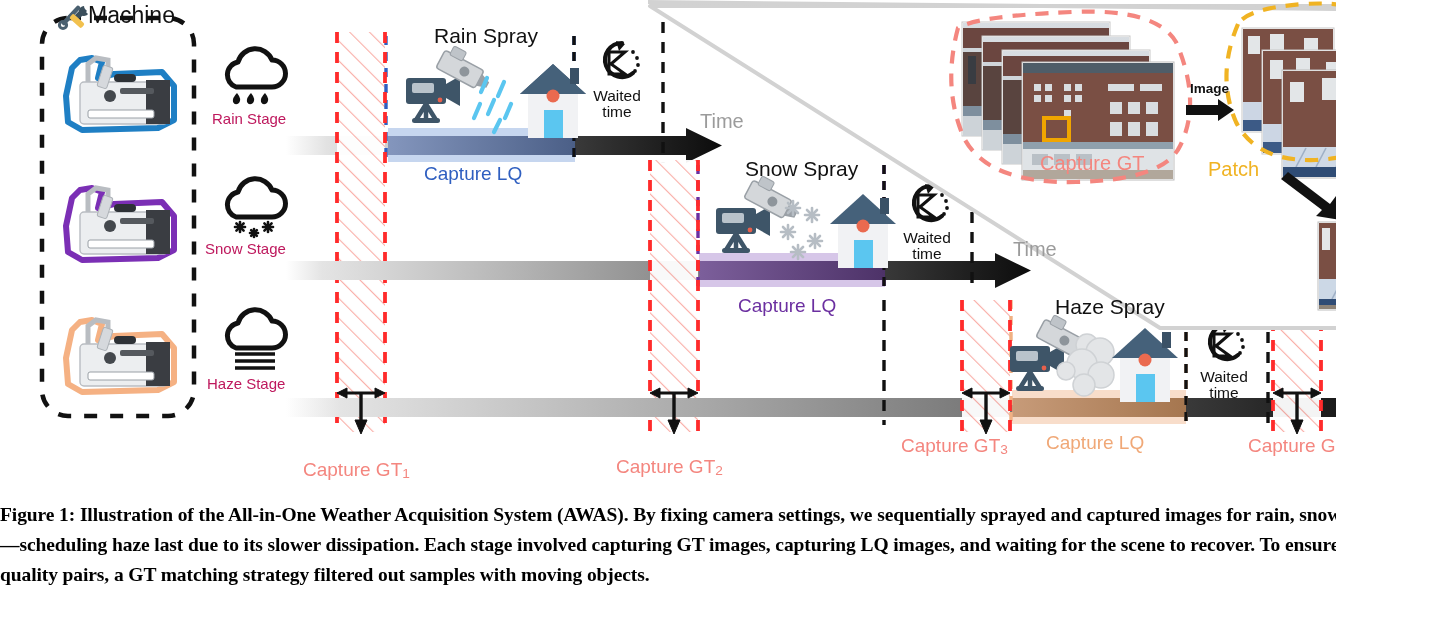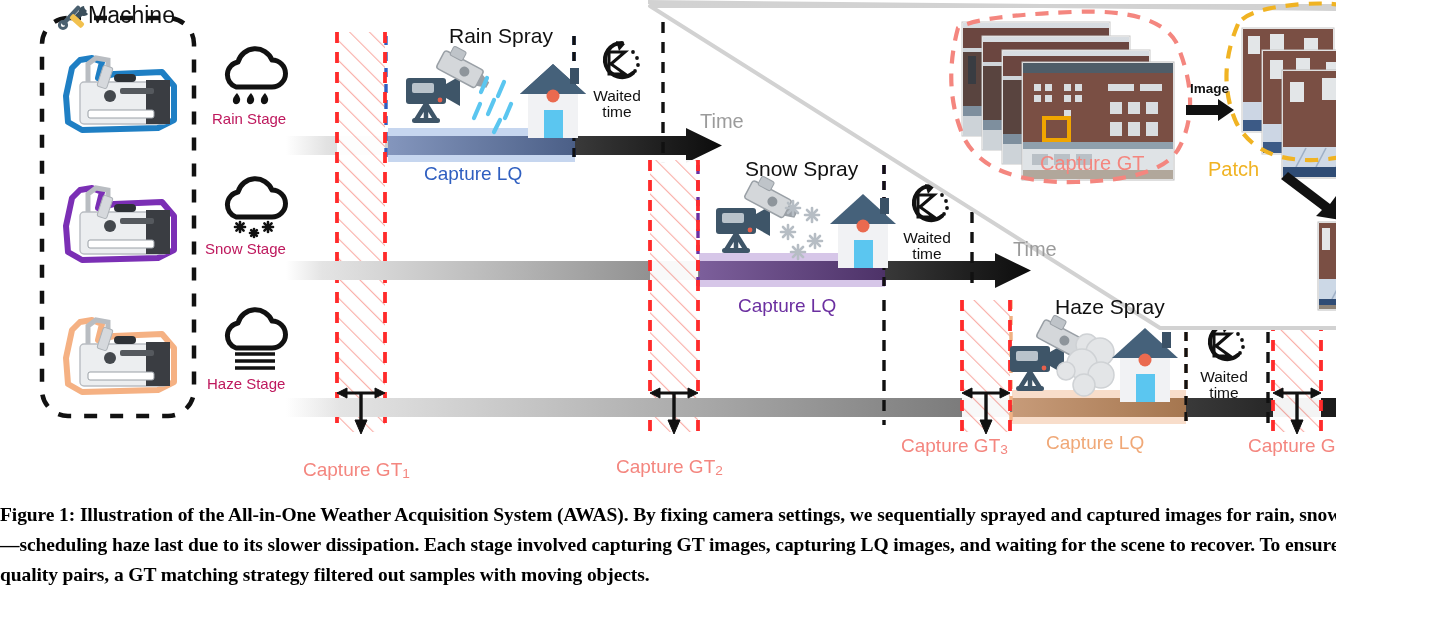--- a/index.html
+++ b/index.html
@@ -615,21 +615,21 @@
         </g>
       </g>
     </svg>
 
     <div class="lbl machine-title">Machine</div>
 
     <div class="lbl stage-name" style="left:212px; top:110px;">Rain Stage</div>
     <div class="lbl stage-name" style="left:205px; top:240px;">Snow Stage</div>
     <div class="lbl stage-name" style="left:207px; top:375px;">Haze Stage</div>
 
-    <div class="lbl spray-title" style="left:449px; top:24px;">Rain Spray</div>
+    <div class="lbl spray-title" style="left:434px; top:24px;">Rain Spray</div>
     <div class="lbl spray-title" style="left:745px; top:157px;">Snow Spray</div>
     <div class="lbl spray-title" style="left:1055px; top:295px;">Haze Spray</div>
 
     <div class="lbl waited" style="left:585px; top:88px; width:64px;">
       <span>Waited</span><br>
       <span>time</span>
     </div>
     <div class="lbl waited" style="left:895px; top:230px; width:64px;">
       <span>Waited</span><br>
       <span>time</span>

